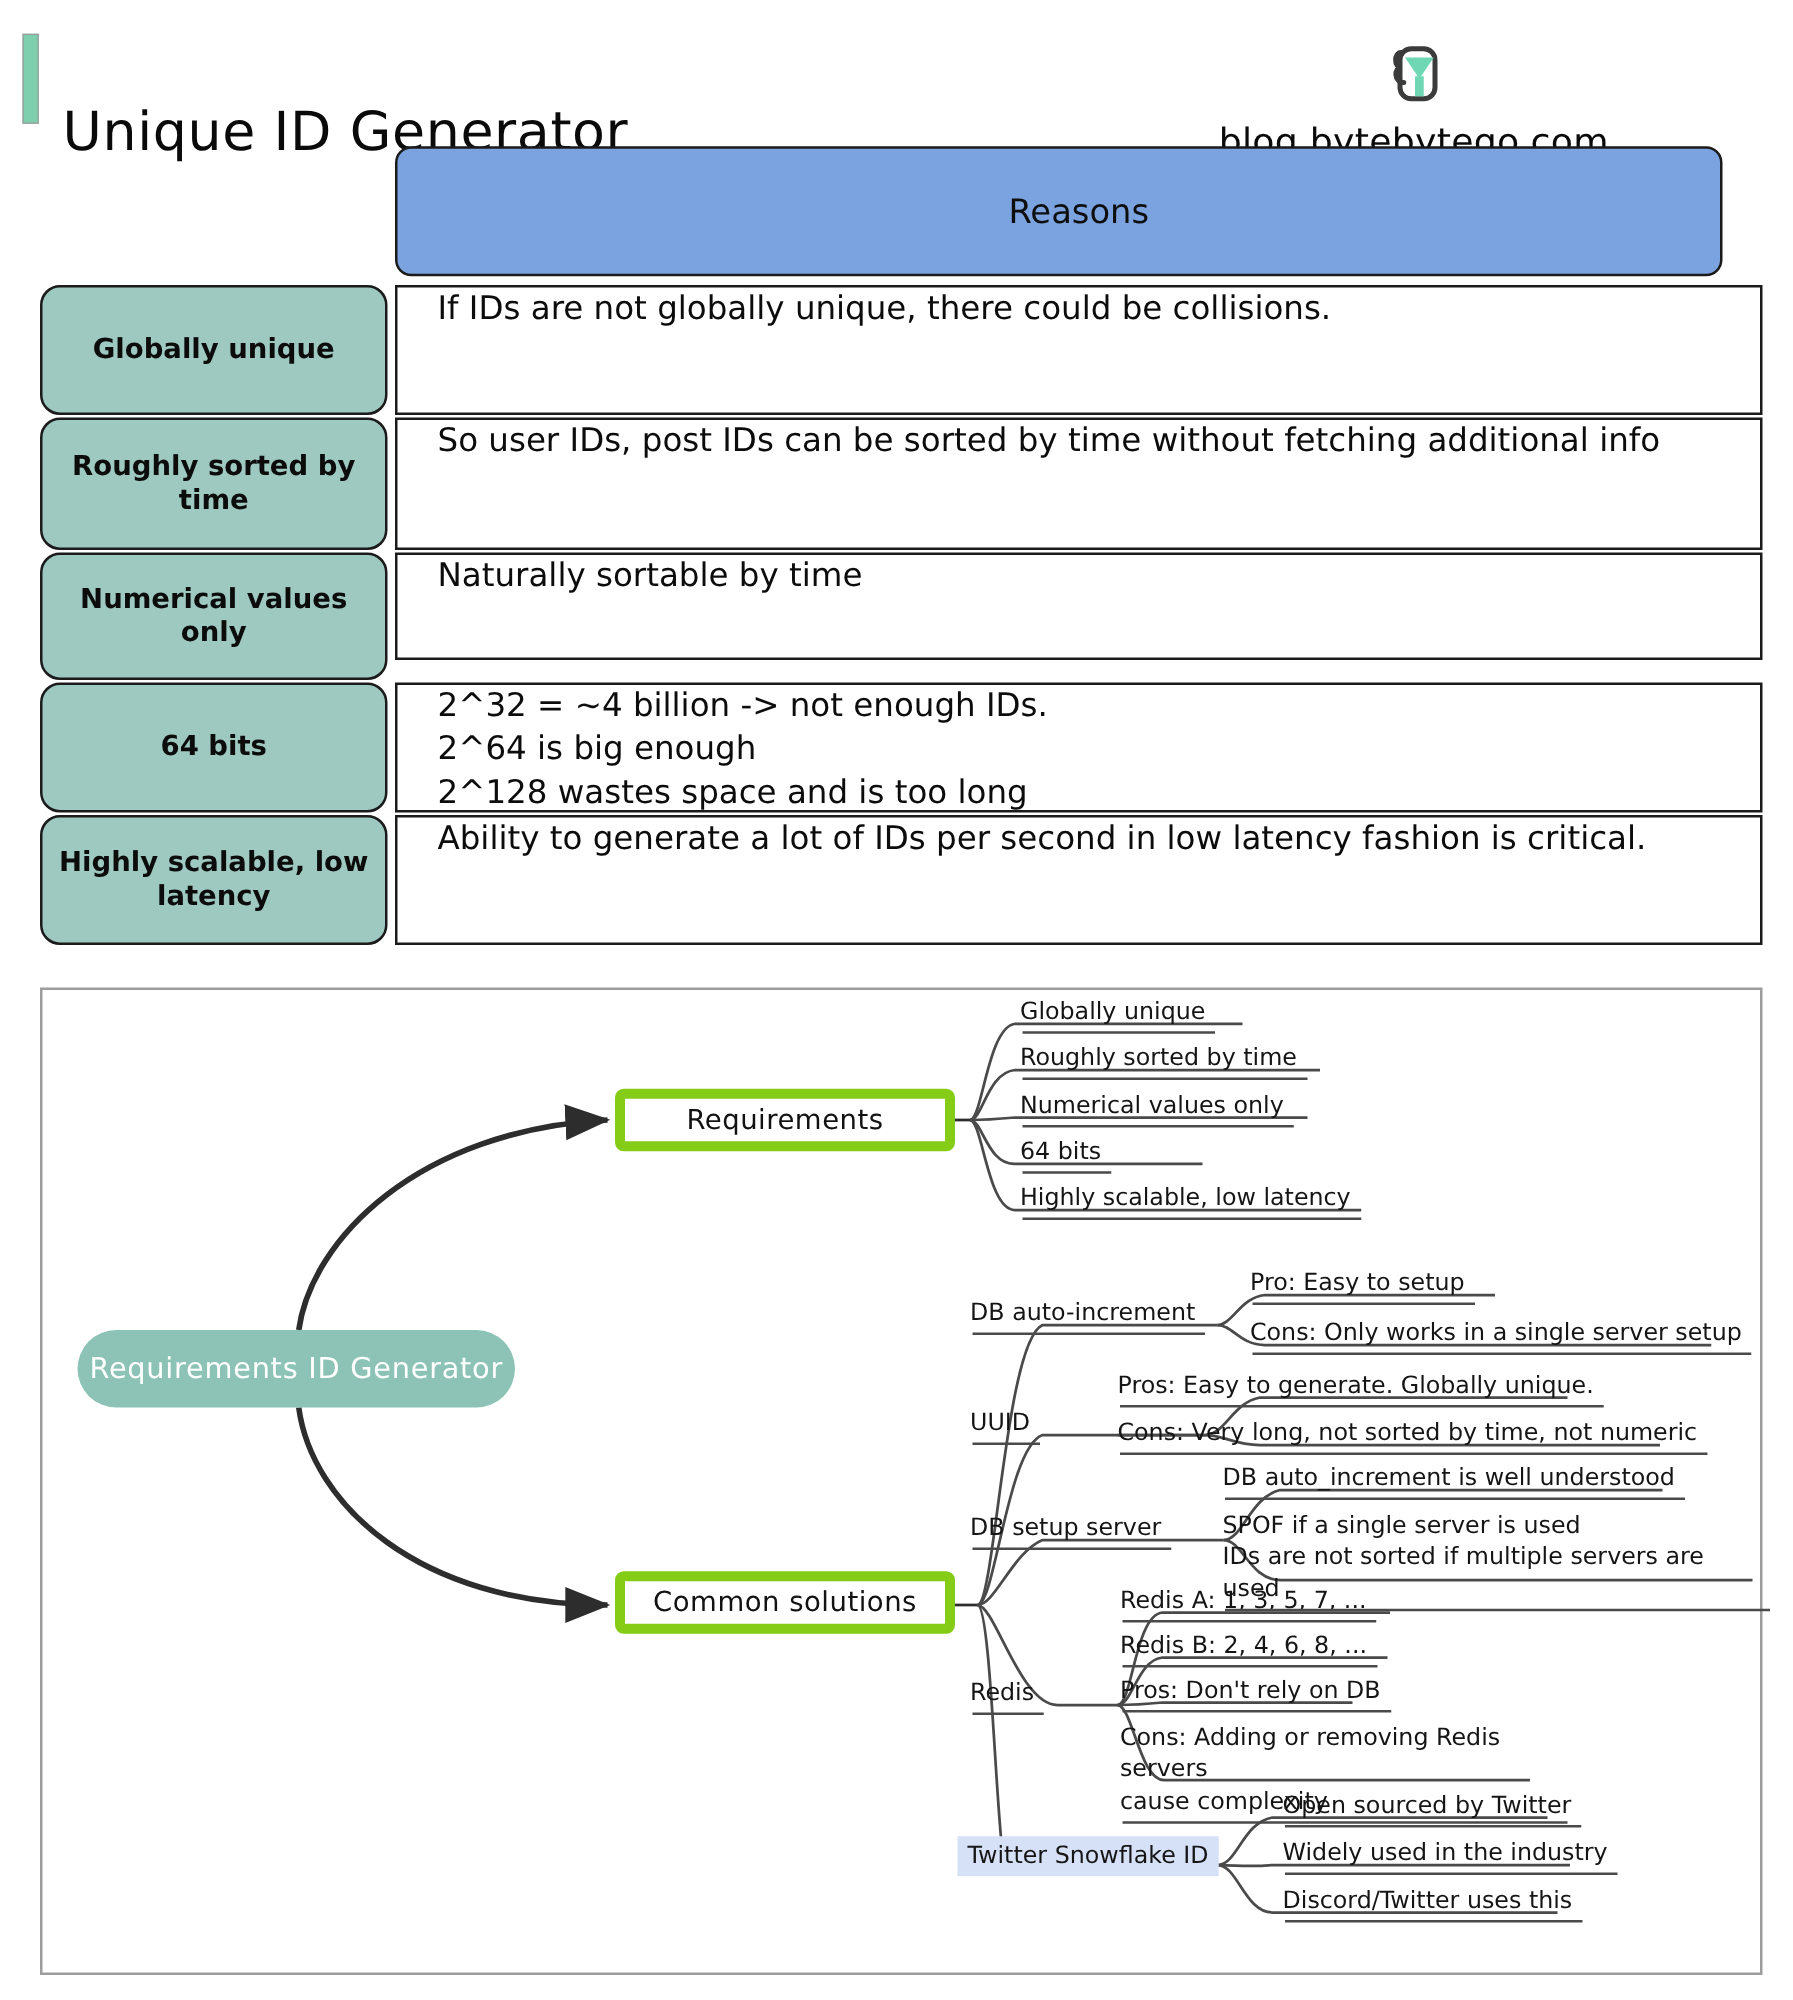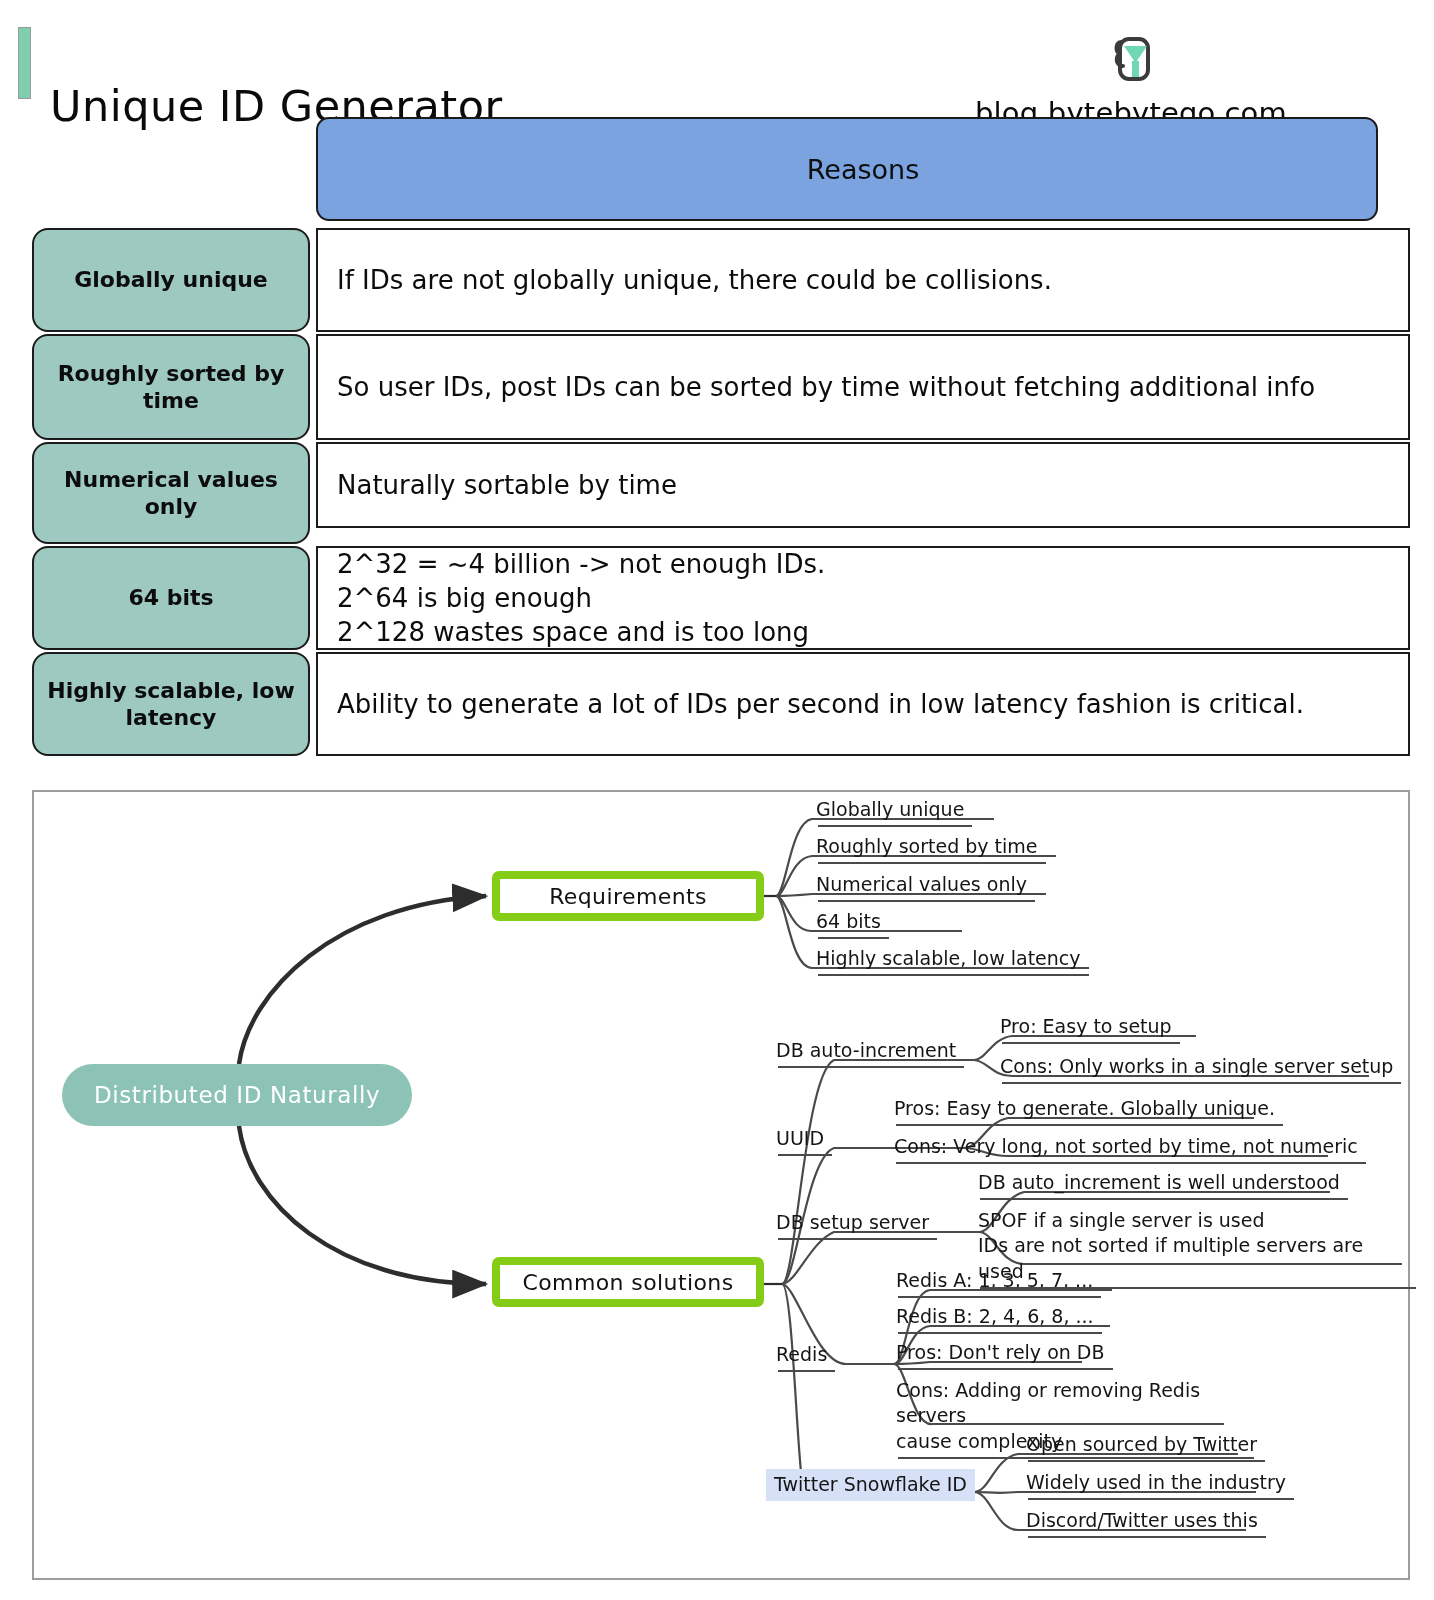--- a/index.html
+++ b/index.html
@@ -14,21 +14,21 @@
   #brand-name{font-size:29px;color:#0a0a0a;white-space:nowrap;letter-spacing:0.2px;}
 
   
   #reasons-table{position:absolute;left:0px;top:112px;width:1434px;}
   #reasons-header{position:absolute;left:316px;top:5px;width:1062px;height:104px;background:#7aa3e0;border:2px solid #1b1b1b;border-radius:13px;box-sizing:border-box;display:flex;align-items:center;justify-content:center;padding-left:32px;}
   #reasons-header span{font-size:27px;color:#0e0e0e;}
 
   .trow{position:absolute;left:32px;box-sizing:border-box;}
   .tlabel{position:absolute;left:0px;top:0px;width:278px;background:#9ec9c1;border:2px solid #1b1b1b;border-radius:16px;box-sizing:border-box;display:flex;align-items:center;justify-content:center;text-align:center;padding:0 8px;}
   .tlabel span{font-size:22px;font-weight:bold;line-height:1.25;color:#0c0c0c;}
-  .tvalue{position:absolute;left:284px;width:1094px;background:#ffffff;border:2px solid #1b1b1b;box-sizing:border-box;display:flex;align-items:center;padding-left:19px;}
+  .tvalue{position:absolute;left:284px;width:1094px;background:#ffffff;border:2px solid #1b1b1b;box-sizing:border-box;display:flex;align-items:flex-start;padding-left:32px;}
   .tvalue .vtext{font-size:26px;line-height:1.32;color:#0c0c0c;}
 
   
   #mindmap{position:absolute;left:32px;top:790px;width:1378px;height:790px;background:#fff;border:2px solid #9d9d9d;box-sizing:border-box;}
   #mm-svg{position:absolute;left:0;top:0;}
 
   .mm-node{position:absolute;box-sizing:border-box;white-space:nowrap;}
   #root-node{left:28px;top:272px;width:350px;height:62px;background:#8cc3b6;border-radius:31px;display:flex;align-items:center;justify-content:center;}
   #root-node span{color:#ffffff;font-size:23px;letter-spacing:0.6px;}
 
@@ -151,21 +151,21 @@
     <path d="M860,572 C872,572 876,572 896,570 L1048,570" fill="none" stroke="#4a4a4a" stroke-width="2.2"></path>
     <path d="M860,572 C872,572 878,634 898,632 L1190,632" fill="none" stroke="#4a4a4a" stroke-width="2.2"></path>
 
     <path d="M930,700 L940,700" fill="none" stroke="#4a4a4a" stroke-width="2.2"></path>
     <path d="M940,700 C956,700 960,666 984,662 L1204,662" fill="none" stroke="#4a4a4a" stroke-width="2.2"></path>
     <path d="M940,700 C956,700 962,702 984,700 L1222,700" fill="none" stroke="#4a4a4a" stroke-width="2.2"></path>
     <path d="M940,700 C956,700 962,738 984,738 L1212,738" fill="none" stroke="#4a4a4a" stroke-width="2.2"></path>
   </svg>
 
   <div class="mm-node" id="root-node">
-    <span>Distributed ID Naturally</span>
+    <span>Requirements ID Generator</span>
   </div>
 
   <div class="mm-node branch-box" id="branch-requirements">
     <span>Requirements</span>
   </div>
 
   <div class="mm-node branch-box" id="branch-solutions">
     <span>Common solutions</span>
   </div>
 

